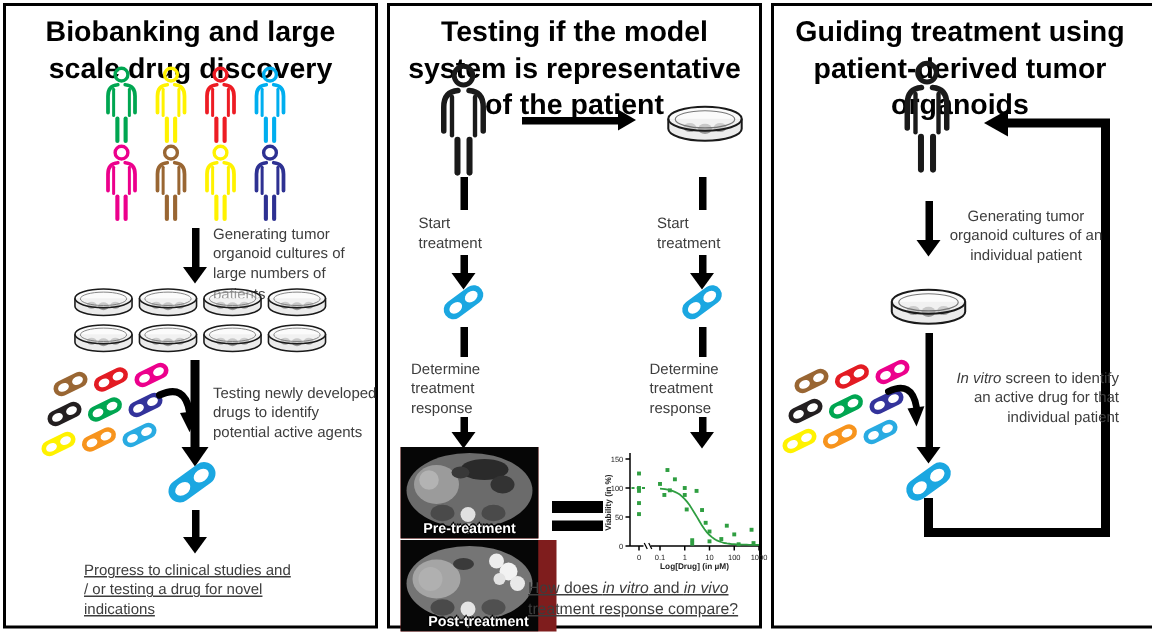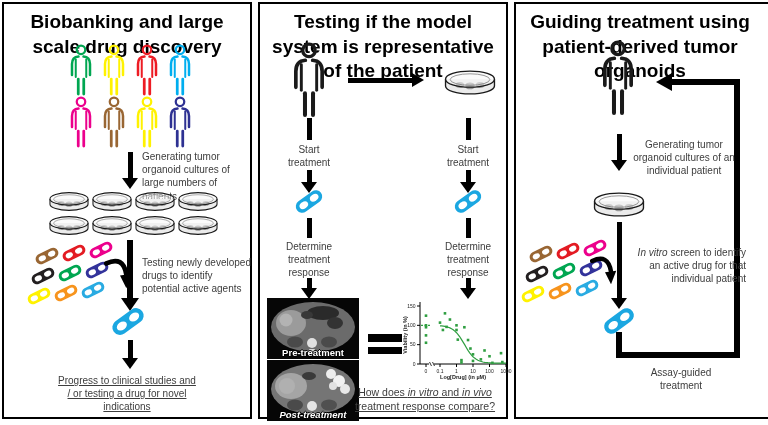--- a/index.html
+++ b/index.html
@@ -2,21 +2,21 @@
 <html><head>
 <meta charset="utf-8">
 <style>
   html,body{margin:0;padding:0;background:#fff;}
   .page{position:relative;width:768px;height:425px;background:#fff;overflow:hidden;
         font-family:"Liberation Sans",sans-serif;color:#3d3d3d;}
   .panel{position:absolute;top:2px;height:417px;background:#fff;border:2px solid #000;box-sizing:border-box;}
   .panel-title{position:absolute;top:6px;left:10px;text-align:center;font-weight:bold;
                font-size:19px;line-height:1.3;color:#000;}
   .lbl{position:absolute;font-size:10px;line-height:1.32;}
-  .lbl-c{text-align:center;}
+  .lbl-c{}
   .vshaft{position:absolute;background:#000;}
   .vhead{position:absolute;width:0;height:0;border-left:8px solid transparent;
          border-right:8px solid transparent;border-top:11px solid #000;}
   .vhead-big{border-left-width:9.5px;border-right-width:9.5px;border-top-width:13px;}
   .hshaft{position:absolute;background:#000;}
   .hhead-r{position:absolute;width:0;height:0;border-top:7.5px solid transparent;
            border-bottom:7.5px solid transparent;border-left:12px solid #000;}
   .person{position:absolute;}
   .dish{position:absolute;}
   .pill{position:absolute;transform:rotate(-26deg);}
@@ -206,21 +206,21 @@
         <ellipse cx="56" cy="15" rx="16" ry="7" fill="#2a2a2a"></ellipse>
         <ellipse cx="68" cy="25" rx="8" ry="6" fill="#333"></ellipse>
         <ellipse cx="40" cy="17" rx="6" ry="4" fill="#383838"></ellipse>
         <ellipse cx="28" cy="44" rx="8" ry="5.5" fill="#4a4a4a"></ellipse>
         <ellipse cx="62" cy="44" rx="8" ry="5.5" fill="#4a4a4a"></ellipse>
         <circle cx="45" cy="45" r="5" fill="#e0e0e0"></circle>
         <path d="M42,51 L48,51 L45,58 Z" fill="#d8d8d8"></path>
       </svg>
       <div class="ct-label">Pre-treatment</div>
     </div>
-    <div class="ct" style="left:7px;top:356px;width:92px;height:61px;font-style:italic;">
+    <div class="ct" style="left:7px;top:356px;width:104px;height:61px;">
       <svg width="92" height="61" viewBox="0 0 92 61">
         <rect x="0" y="0" width="92" height="61" fill="#060606"></rect>
         <ellipse cx="46" cy="29" rx="42" ry="25" fill="#757575"></ellipse>
         <ellipse cx="24" cy="26" rx="16" ry="13" fill="#a5a5a5"></ellipse>
         <circle cx="20" cy="26" r="8" fill="#b0b0b0"></circle>
         <ellipse cx="42" cy="16" rx="7" ry="4" fill="#3a3a3a"></ellipse>
         <circle cx="64" cy="14" r="5" fill="#ededed"></circle>
         <circle cx="72" cy="21" r="6" fill="#f2f2f2"></circle>
         <circle cx="78" cy="29" r="5" fill="#e9e9e9"></circle>
         <circle cx="66" cy="26" r="4" fill="#e2e2e2"></circle>
@@ -366,15 +366,14 @@
       </svg>
 
     <div class="lbl" style="left:116px;top:242px;width:114px;text-align:right;">
       <i>In vitro</i><span> screen to identify an active drug for that individual patient</span>
     </div>
 
     <svg class="pill pill-big" style="left: 85px; top: 306px; color: rgb(27, 167, 225);" width="36" height="22" viewBox="0 0 40 22">
         <use href="#pill-sym"></use>
       </svg>
 
-    <div class="lbl lbl-c" style="left:120px;top:362px;width:90px;">Assay-guided treatment</div>
   </div>
 </div>
 
 </body></html>

